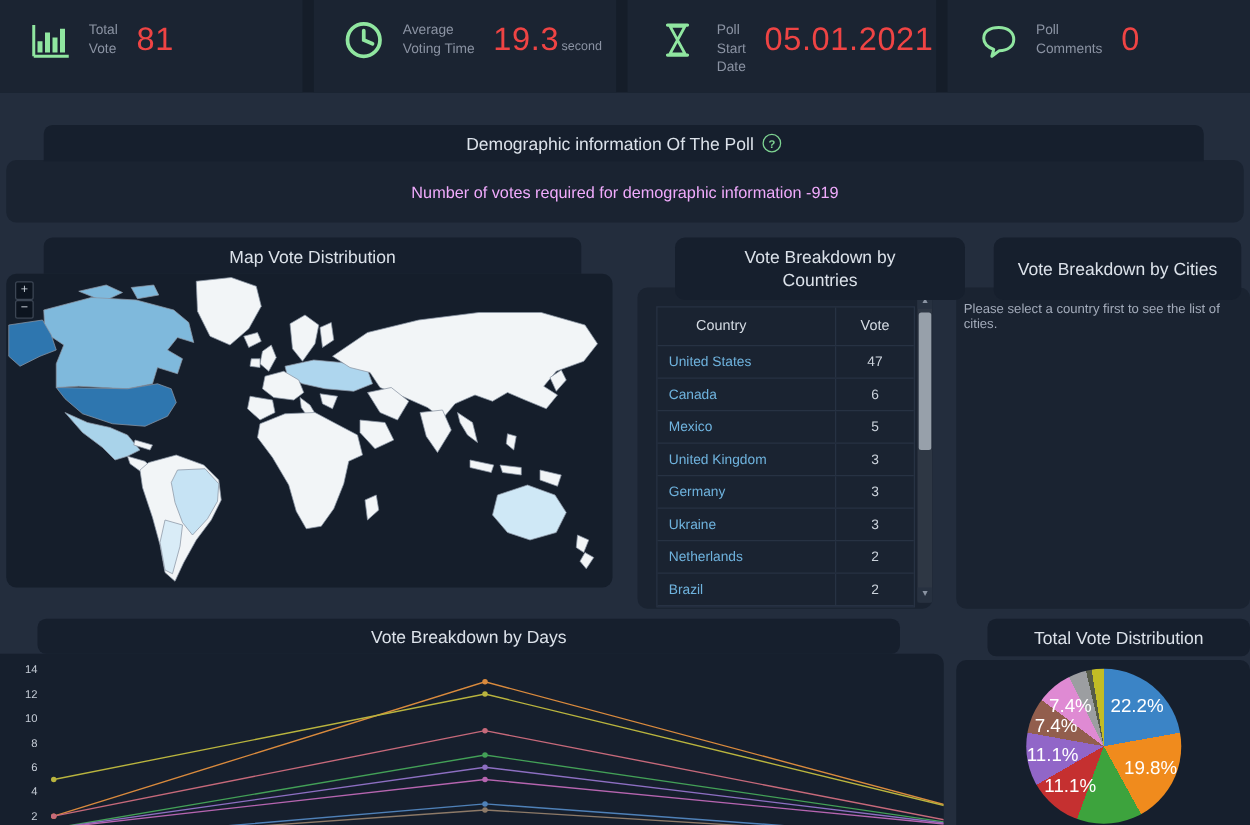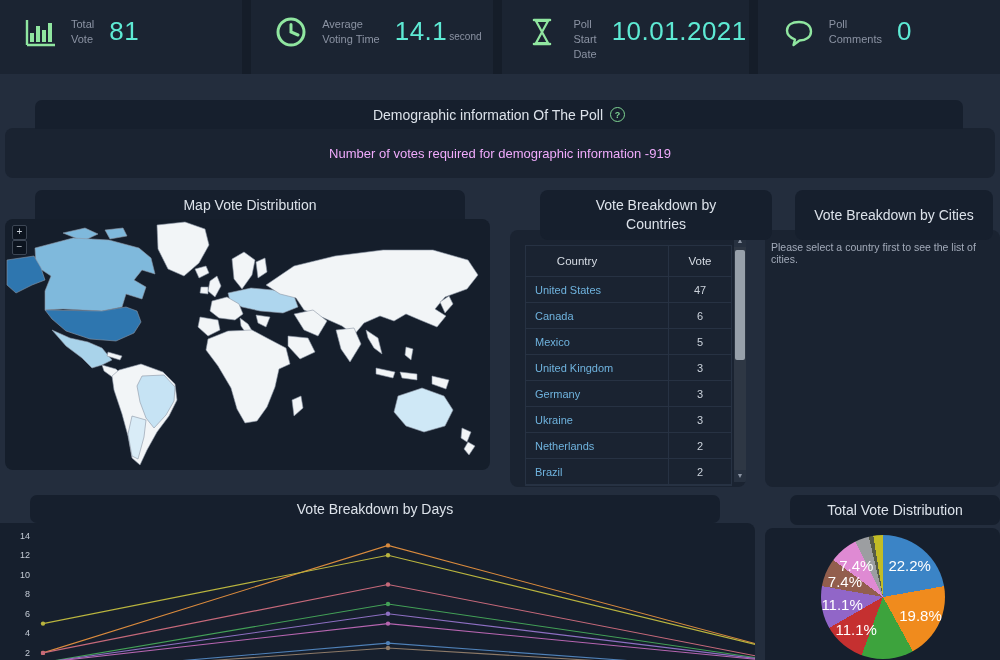--- a/index.html
+++ b/index.html
@@ -6,21 +6,21 @@
     font-family:"Liberation Sans","DejaVu Sans",sans-serif;}
   .page{position:relative;width:1000px;height:476px;}
 
   
   .topstrip{position:absolute;left:0;top:0;width:1000px;height:74px;background:#151d29;
     display:flex;gap:9px;}
   .stat{flex:1;background:#1b2432;display:flex;align-items:flex-start;padding:14px 0 0 22px;}
   .stat .sicon{width:36px;height:36px;flex:0 0 36px;}
   .stat .slabel{margin:3px 0 0 13px;font-size:11px;line-height:1.35;color:#8b93a3;}
   .stat .vwrap{display:flex;align-items:baseline;margin-left:15px;margin-top:2px;}
-  .stat .svalue{font-size:26px;color:#5eead4;letter-spacing:.5px;}
+  .stat .svalue{font-size:26px;color:#ef4444;letter-spacing:.5px;}
   .stat .ssuffix{font-size:10px;color:#8b93a3;margin-left:2px;}
 
   
   .hdr{position:absolute;background:#161f2d;color:#dce2ea;font-size:14px;
     display:flex;align-items:center;justify-content:center;text-align:center;z-index:3;}
   .body-panel{position:absolute;background:#1a2331;border-radius:8px;z-index:1;}
 
   .demo-header{left:35px;top:100px;width:928px;height:29px;border-radius:7px 7px 0 0;gap:7px;}
   .help{display:inline-flex;align-items:center;justify-content:center;width:13px;height:13px;
     border:1.4px solid #7ed492;border-radius:50%;color:#7ed492;font-size:9px;font-weight:bold;}
@@ -90,36 +90,36 @@
     <div class="stat">
       <span class="sicon">
         <svg viewBox="0 0 36 36" width="36" height="36">
           <circle cx="18" cy="18" r="13" stroke="#90e6a0" stroke-width="3" fill="none"></circle>
           <path d="M18,10.5 V18 L25,21" stroke="#90e6a0" stroke-width="3" fill="none" stroke-linecap="round"></path>
         </svg>
       </span>
       <span class="slabel"><span>Average</span><br>
         <span>Voting Time</span></span>
       <span class="vwrap">
-          <span class="svalue">14.1</span>
+          <span class="svalue">19.3</span>
           <span class="ssuffix">second</span>
         </span>
     </div>
 
     <div class="stat">
       <span class="sicon">
         <svg viewBox="0 0 36 36" width="36" height="36">
           <path d="M10,6 H26 M10,30 H26" stroke="#90e6a0" stroke-width="2.6" fill="none" stroke-linecap="round"></path>
           <path d="M12,7 L24,7 L18,18 Z M12,29 L24,29 L18,18 Z" stroke="#90e6a0" stroke-width="2.2" fill="none" stroke-linejoin="round"></path>
         </svg>
       </span>
       <span class="slabel"><span>Poll Start</span><br>
         <span>Date</span></span>
       <span class="vwrap">
-          <span class="svalue">10.01.2021</span>
+          <span class="svalue">05.01.2021</span>
           <span class="ssuffix"></span>
         </span>
     </div>
 
     <div class="stat">
       <span class="sicon">
         <svg viewBox="0 0 36 36" width="36" height="36">
           <path d="M19,8 C26.5,8 31,12 31,17.5 C31,23 26,26.5 19.5,26.5 L13.5,31 L15,25.5 C10.5,23.8 7,21 7,16.5 C7,11 12,8 19,8 Z" stroke="#90e6a0" stroke-width="2.4" fill="none" stroke-linejoin="round"></path>
         </svg>
       </span>

